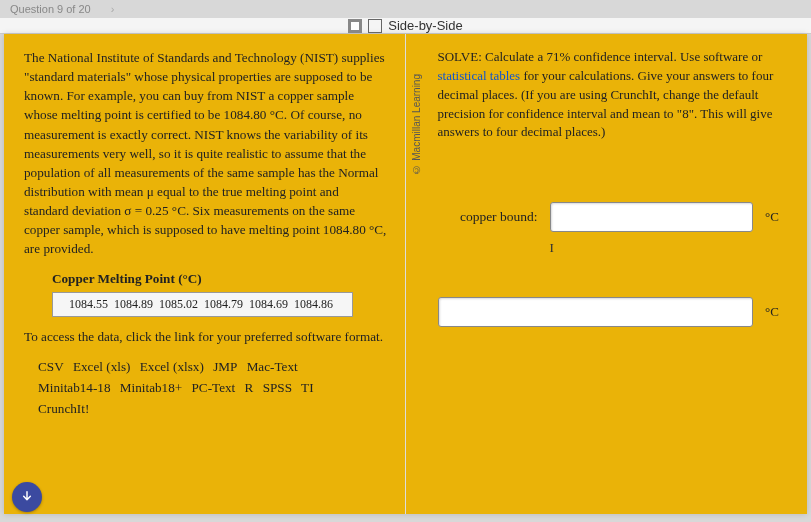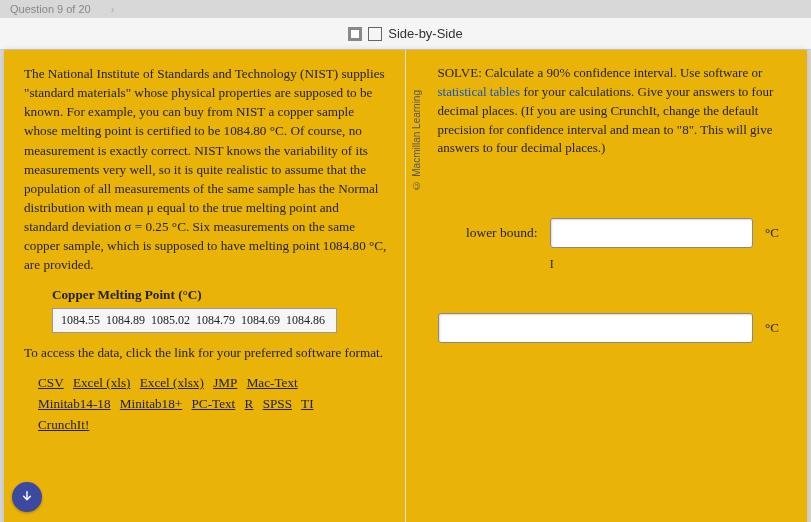--- a/index.html
+++ b/index.html
@@ -18,21 +18,21 @@
       font-size: 11px;
       color: #888;
       display: flex;
       align-items: center;
       gap: 20px;
     }
     .top-nav .chev { color: #aaa; }
     .header-bar {
       background: #f5f5f5;
       border-bottom: 1px solid #ccc;
-      height: 32px;
+      height: 16px;
       display: flex;
       align-items: center;
       justify-content: center;
       gap: 6px;
       font-family: Arial, sans-serif;
       font-size: 13px;
       color: #333;
     }
     .header-icon {
       width: 14px; height: 14px; border: 1.5px solid #666; display: inline-block;
@@ -64,27 +64,27 @@
       font-size: 10px;
       color: #555;
     }
     .para { margin-bottom: 10px; }
     .indent { margin-left: 28px; }
     .data-title { font-weight: bold; margin-bottom: 4px; }
     .data-row {
       border: 1px solid #999;
       background: #f6f6f6;
       font-size: 12px;
-      padding: 3px 8px;
+      padding: 3px 16px;
       display: inline-block;
       margin-bottom: 10px;
     }
     .data-row span { margin-right: 3px; }
     .links { margin: 6px 0 12px 14px; line-height: 1.6; color: #222;}
-    .links span { margin-right: 6px; text-decoration: underline; }
+    .links span { margin-right: 6px; }
     .solve-label { font-size: 13px; }
     .link-blue { color: #1155cc; }
     .answer-row {
       display: flex;
       align-items: center;
       margin: 24px 0;
       gap: 12px;
     }
     .answer-label { width: 100px; text-align: right; font-size: 13.5px;}
     .answer-input {
@@ -157,25 +157,25 @@
       <span>TI</span><br>
       <span>CrunchIt!</span>
     </div>
 
   </div>
 
   <div class="pane right-pane">
     <div class="vtext">© Macmillan Learning</div>
 
     <p class="para solve-label">
-      <span>SOLVE: Calculate a 90% confidence interval. Use software or </span><span class="link-blue">statistical tables</span><span> for your calculations. Give your answers to four decimal places. (If you are using CrunchIt, change the default precision for confidence interval and mean to "8". This will give answers to four decimal places.)</span>
+      <span>SOLVE: Calculate a 71% confidence interval. Use software or </span><span class="link-blue">statistical tables</span><span> for your calculations. Give your answers to four decimal places. (If you are using CrunchIt, change the default precision for confidence interval and mean to "8". This will give answers to four decimal places.)</span>
     </p>
 
     <div class="answer-row" style="margin-top:60px;">
-      <div class="answer-label">lower bound:</div>
+      <div class="answer-label">copper bound:</div>
       <input class="answer-input" style="">
       <div class="unit">°C</div>
     </div>
     <div class="cursor-i">I</div>
 
     <div class="answer-row" style="margin-top:40px;">
       <input class="answer-input" style="">
       <div class="unit">°C</div>
     </div>
   </div>

